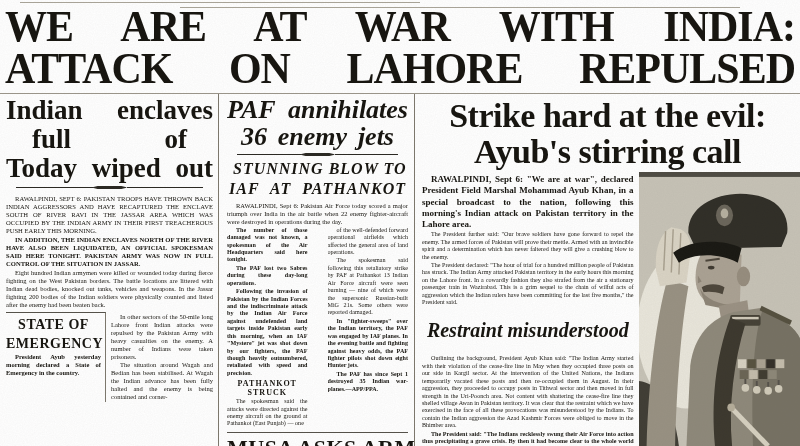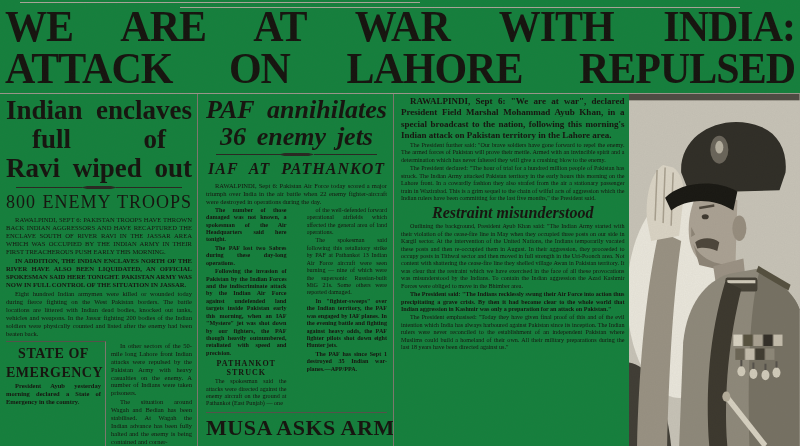--- a/index.html
+++ b/index.html
@@ -1,33 +1,33 @@
 <!DOCTYPE html>
 <html><head>
 <meta charset="utf-8">
 <style>
   html,body{margin:0;padding:0;}
   body{background:#b7b3a8;}
   #page{
     position:relative;width:800px;height:446px;margin:0 auto;
-    background:#15803d;color:#16140f;overflow:hidden;
+    background:#ffffff;color:#16140f;overflow:hidden;
     font-family:"Liberation Serif","DejaVu Serif",serif;
   }
   .scanline{position:absolute;height:1px;background:#aaa599;}
   
   #masthead{position:absolute;top:5px;left:5px;right:5px;}
   .mast-line{
     font-weight:bold;font-size:42px;line-height:42px;letter-spacing:-1px;
     text-align:justify;text-align-last:justify;white-space:nowrap;
     transform:scaleY(1.04);transform-origin:top;
   }
   
   #cols{position:absolute;top:93px;left:0;right:0;bottom:0;display:flex;border-top:1px solid #9b968b;overflow:hidden;}
   .vline{border-right:1px solid #7d786d;}
-  #col-left{width:198px;padding:2px 5px 0 6px;box-sizing:border-box;overflow:hidden;}
+  #col-left{width:219px;padding:2px 5px 0 6px;box-sizing:border-box;overflow:hidden;}
   #col-mid{width:196px;padding:2px 6px 0 8px;box-sizing:border-box;overflow:hidden;}
   #col-right{flex:1;display:flex;flex-direction:column;overflow:hidden;}
   
   .orn{display:flex;align-items:center;margin:3px 10px;}
   .orn::before,.orn::after{content:"";flex:1;border-top:1px solid #2a2822;}
   .orn span{width:34px;height:3px;background:#2a2822;clip-path:polygon(0 40%,15% 0,85% 0,100% 40%,100% 60%,85% 100%,15% 100%,0 60%);}
   
   .h-just{text-align:justify;text-align-last:justify;white-space:nowrap;}
   .lh{font-weight:bold;font-size:27px;line-height:29px;}
   .lh-mid{padding:0 26px;}
@@ -38,21 +38,21 @@
   .musa-h{font-weight:bold;font-size:22px;line-height:25px;letter-spacing:.5px;}
   .ayub-h{font-weight:bold;font-size:34px;line-height:36px;text-align:center;letter-spacing:-.5px;}
   
   .p{font-size:6.5px;line-height:1.22;text-align:justify;text-indent:9px;margin:0 0 1px 0;}
   .p.caps{font-size:6.6px;}
   .p.capsb{font-weight:bold;font-size:6.6px;}
   .p.lead9{font-size:9px;line-height:1.25;font-weight:bold;}
   .p.t6{font-size:6.1px;}
   .p.b{font-weight:bold;}
   .crosshead{font-weight:bold;font-size:8px;text-align:center;letter-spacing:1px;margin:2px 0 1px;}
-  .subhead-i{font-weight:bold;font-style:italic;font-size:16px;text-align:center;line-height:17px;margin:2px 0;}
+  .subhead-i{font-weight:bold;font-style:italic;font-size:20px;text-align:center;line-height:17px;margin:16px 0;}
   
   #left-bottom{display:flex;margin-top:3px;}
   #emg{width:100px;border-right:1px solid #7d786d;border-top:1px solid #55524a;padding:2px 4px 0 0;box-sizing:border-box;}
   #emg .eh{font-weight:bold;font-size:14px;line-height:19px;text-align:center;letter-spacing:.5px;}
   #sect{flex:1;padding:1px 0 0 5px;overflow:hidden;}
   
   #paf-subs{display:flex;gap:20px;margin-top:1px;}
   #paf-subs>div{flex:1;overflow:hidden;}
   #musa-block{border-top:1px solid #55524a;margin-top:3px;padding-top:2px;}
   
@@ -74,25 +74,24 @@
   <div id="masthead">
     <div class="mast-line">WE ARE AT WAR WITH INDIA:</div>
     <div class="mast-line">ATTACK ON LAHORE REPULSED</div>
   </div>
 
   <div id="cols">
 
     <div id="col-left" class="vline">
       <div class="lh h-just">Indian enclaves</div>
       <div class="lh h-just lh-mid">full of</div>
-      <div class="lh h-just">Ravi wiped out</div>
+      <div class="lh h-just">Today wiped out</div>
       <div class="orn">
           <span></span>
         </div>
-      <div class="kick h-just">800 ENEMY TROOPS</div>
       <div style="height:3px;"></div>
       <p class="p caps">RAWALPINDI, SEPT 6: PAKISTAN TROOPS HAVE THROWN BACK INDIAN AGGRESSORS AND HAVE RECAPTURED THE ENCLAVE SOUTH OF RIVER RAVI IN THE JASSAR AREA WHICH WAS OCCUPIED BY THE INDIAN ARMY IN THEIR FIRST TREACHEROUS PUSH EARLY THIS MORNING.</p>
       <p class="p capsb">IN ADDITION, THE INDIAN ENCLAVES NORTH OF THE RIVER HAVE ALSO BEEN LIQUIDATED, AN OFFICIAL SPOKESMAN SAID HERE TONIGHT. PAKISTAN ARMY WAS NOW IN FULL CONTROL OF THE SITUATION IN JASSAR.</p>
       <p class="p">Eight hundred Indian armymen were killed or wounded today during fierce fighting on the West Pakistan borders. The battle locations are littered with Indian dead bodies, knocked out tanks, vehicles and weapons. In the Jassar fighting 200 bodies of the Indian soldiers were physically counted and listed after the enemy had been beaten back.</p>
 
       <div id="left-bottom">
         <div id="emg">
           <div class="eh">STATE OF</div>
           <div class="eh">EMERGENCY</div>
           <p class="p b">President Ayub yesterday morning declared a State of Emergency in the country.</p>
@@ -105,20 +104,21 @@
         </div>
       </div>
     </div>
 
     <div id="col-mid" class="vline">
       <div class="paf-h h-just">PAF annihilates</div>
       <div class="paf-h h-just paf-h2">36 enemy jets</div>
       <div class="orn">
           <span></span>
         </div>
+      <div class="paf-k h-just" style="padding:0 6px;">STUNNING BLOW TO</div>
       <div class="paf-k h-just" style="padding:0 2px;">IAF AT PATHANKOT</div>
       <div style="height:3px;"></div>
       <p class="p">RAWALPINDI, Sept 6: Pakistan Air Force today scored a major triumph over India in the air battle when 22 enemy fighter-aircraft were destroyed in operations during the day.</p>
       <div id="paf-subs">
         <div>
           <p class="p t6 b">The number of those damaged was not known, a spokesman of the Air Headquarters said here tonight.</p>
           <p class="p t6 b">The PAF lost two Sabres during these day-long operations.</p>
           <p class="p t6 b">Following the invasion of Pakistan by the Indian Forces and the indiscriminate attack by the Indian Air Force against undefended land targets inside Pakistan early this morning, when an IAF "Mystere" jet was shot down by our fighters, the PAF though heavily outnumbered, retaliated with speed and precision.</p>
           <div class="crosshead">PATHANKOT STRUCK</div>
           <p class="p t6">The spokesman said the attacks were directed against the enemy aircraft on the ground at Pathankot (East Punjab) — one</p>
@@ -131,20 +131,24 @@
         </div>
       </div>
       <div id="musa-block">
         <div class="musa-h h-just">MUSA ASKS ARMY</div>
         <div class="musa-h h-just">TO DESTROY ENEMY</div>
 
       </div>
     </div>
 
     <div id="col-right">
+      <div id="ayub-head">
+        <div class="ayub-h">Strike hard at the evil:</div>
+        <div class="ayub-h">Ayub's stirring call</div>
+      </div>
       <div id="ayub-row">
         <div id="ayub-text">
           <p class="p lead9">RAWALPINDI, Sept 6: "We are at war", declared President Field Marshal Mohammad Ayub Khan, in a special broadcast to the nation, following this morning's Indian attack on Pakistan territory in the Lahore area.</p>
           <p class="p t6">The President further said: "Our brave soldiers have gone forward to repel the enemy. The armed forces of Pakistan will prove their mettle. Armed with an invincible spirit and a determination which has never faltered they will give a crushing blow to the enemy.</p>
           <p class="p t6">The President declared: "The hour of trial for a hundred million people of Pakistan has struck. The Indian Army attacked Pakistan territory in the early hours this morning on the Lahore front. In a cowardly fashion they also strafed from the air a stationary passenger train in Wazirabad. This is a grim sequel to the chain of wilful acts of aggression which the Indian rulers have been committing for the last five months," the President said.</p>
           <div class="subhead-i">Restraint misunderstood</div>
           <p class="p t6">Outlining the background, President Ayub Khan said: "The Indian Army started with their violation of the cease-fire line in May when they occupied three posts on our side in Kargil sector. At the intervention of the United Nations, the Indians temporarily vacated these posts and then re-occupied them in August. In their aggression, they proceeded to occupy posts in Tithwal sector and then moved in full strength in the Uri-Poonch area. Not content with shattering the cease-fire line they shelled village Awan in Pakistan territory. It was clear that the restraint which we have exercised in the face of all these provocations was misunderstood by the Indians. To contain the Indian aggression the Azad Kashmir Forces were obliged to move in the Bhimber area.</p>
           <p class="p t6 b">The President said: "The Indians recklessly swung their Air Force into action thus precipitating a grave crisis. By then it had become clear to the whole world that Indian aggression in Kashmir was only a preparation for an attack on Pakistan."</p>
           <p class="p t6">The President emphasised: "Today they have given final proof of this and of the evil intention which India has always harboured against Pakistan since its inception. The Indian rulers were never reconciled to the establishment of an independent Pakistan where Muslims could build a homeland of their own. All their military preparations during the last 18 years have been directed against us."</p>
 

